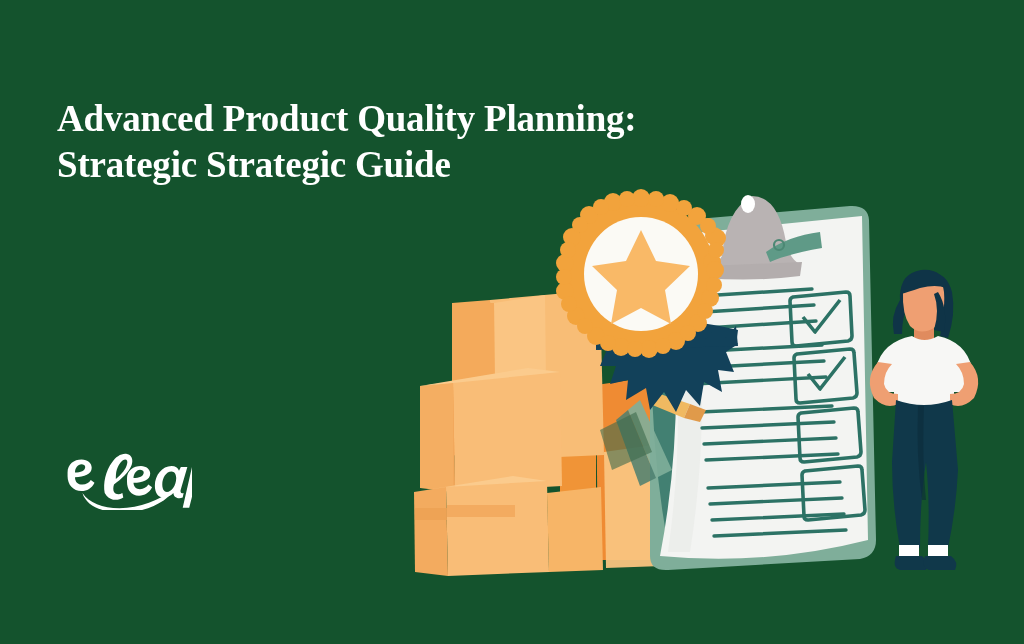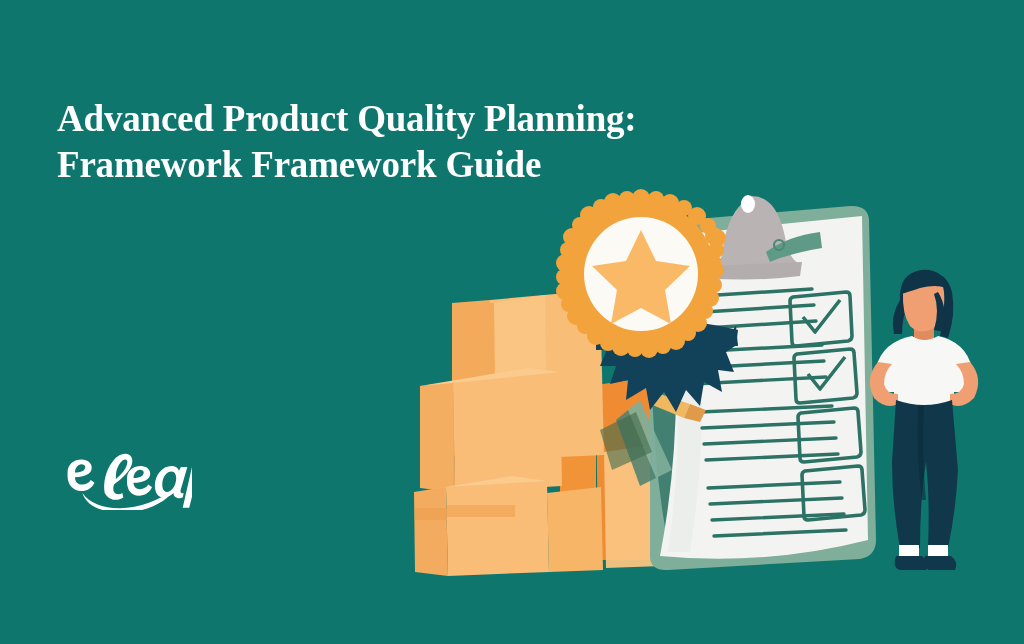--- a/index.html
+++ b/index.html
@@ -9,21 +9,21 @@
   body {
     width: 1024px;
     height: 644px;
     overflow: hidden;
     font-family: "Liberation Sans", sans-serif;
   }
   #banner {
     position: relative;
     width: 1024px;
     height: 644px;
-    background: #0f766e;
+    background: #14532d;
     overflow: hidden;
   }
   #title-block {
     position: absolute;
     left: 57px;
     top: 96px;
     width: 620px;
   }
   .title-line {
     font-family: "Liberation Serif", "DejaVu Serif", serif;
@@ -240,21 +240,21 @@
       <rect x="928" y="545" width="20" height="14" fill="#ffffff"></rect>
 
       <path d="M896,556 Q892,568 900,570 L926,570 Q930,562 922,556 Z" fill="#10384a"></path>
       <path d="M925,556 Q921,568 929,570 L955,570 Q959,562 951,556 Z" fill="#10384a"></path>
     </g>
 
   </svg>
 
   <div id="title-block">
     <div class="title-line">Advanced Product Quality Planning:</div>
-    <div class="title-line">Framework Framework Guide</div>
+    <div class="title-line">Strategic Strategic Guide</div>
   </div>
 
   <div id="logo-block">
     <svg id="logo-svg" viewBox="0 0 140 66" width="130" height="62" xmlns="http://www.w3.org/2000/svg">
       <g fill="#ffffff">
 
         <path d="M6,26 C6,17 13,12 21,12 C28,12 32,16 32,21 C32,28 24,31 14,31 C14,36 17,39 22,39
                  C26,39 29,37 31,34 L35,37 C32,43 27,46 21,46 C12,46 6,39 6,30 Z
                  M14,26 C20,26 25,24 25,20 C25,18 23,17 21,17 C17,17 14,21 14,26 Z"></path>
 

